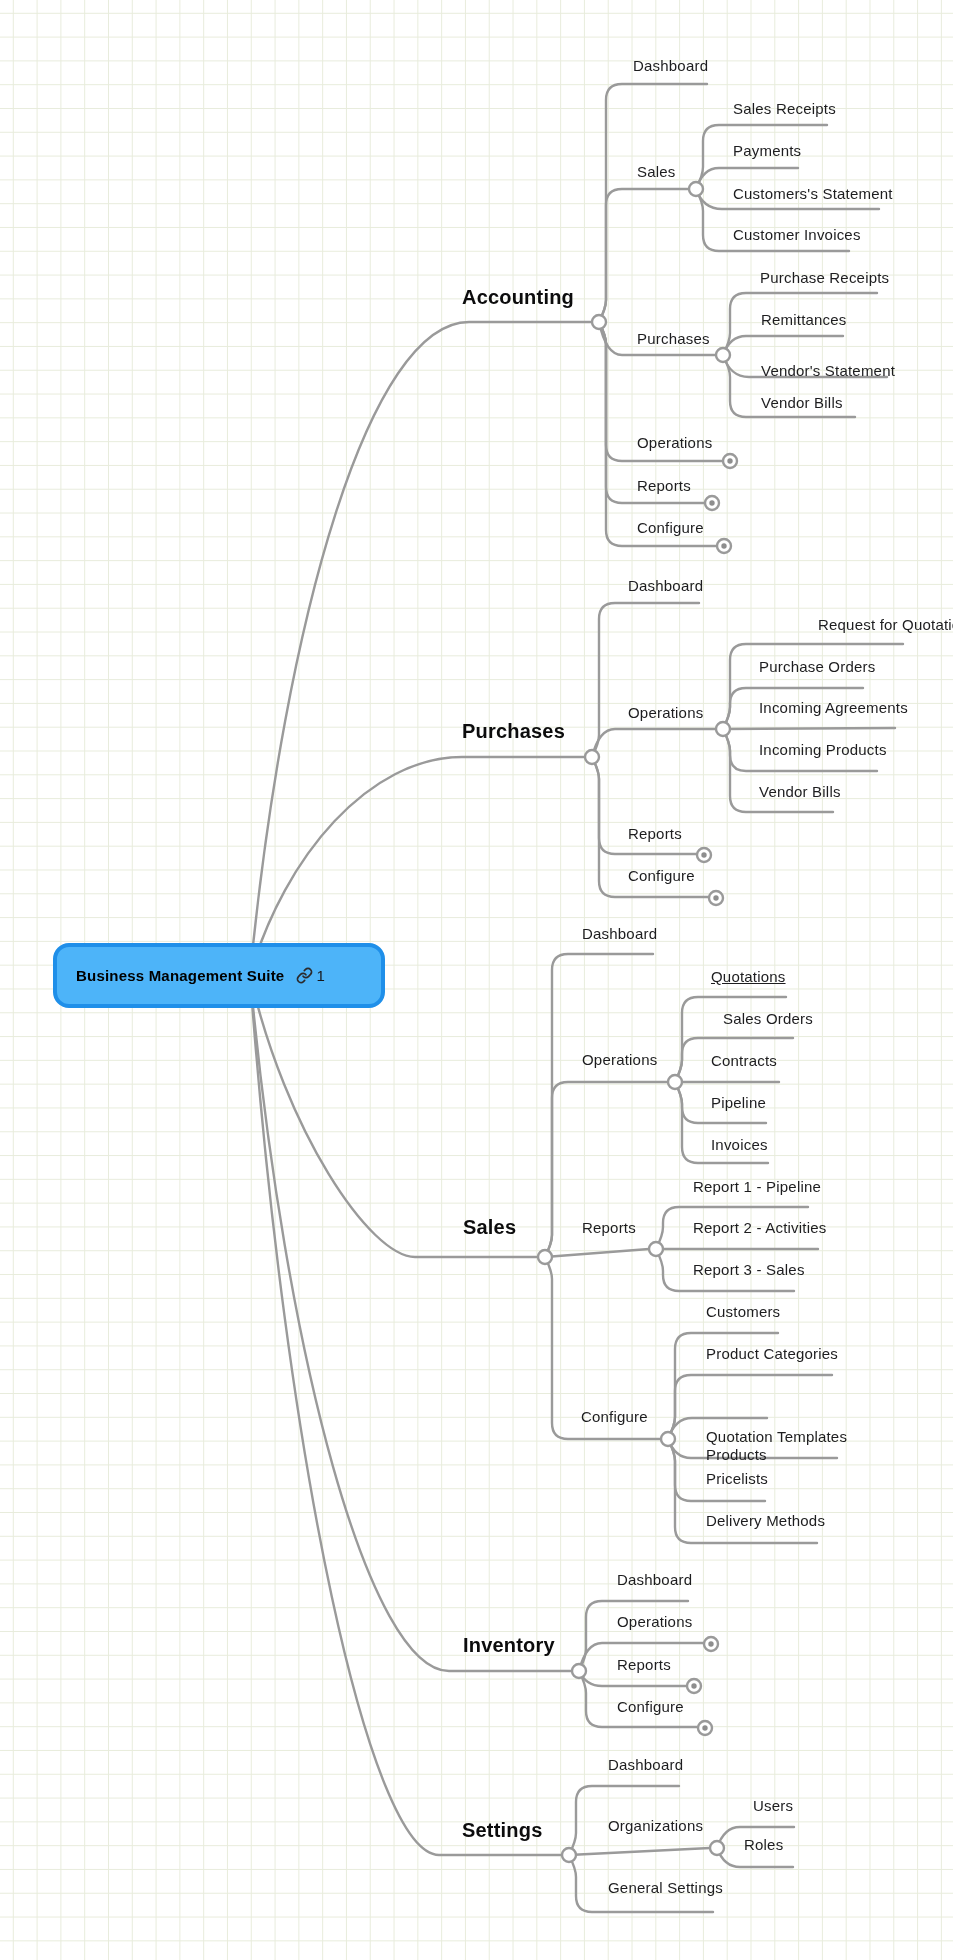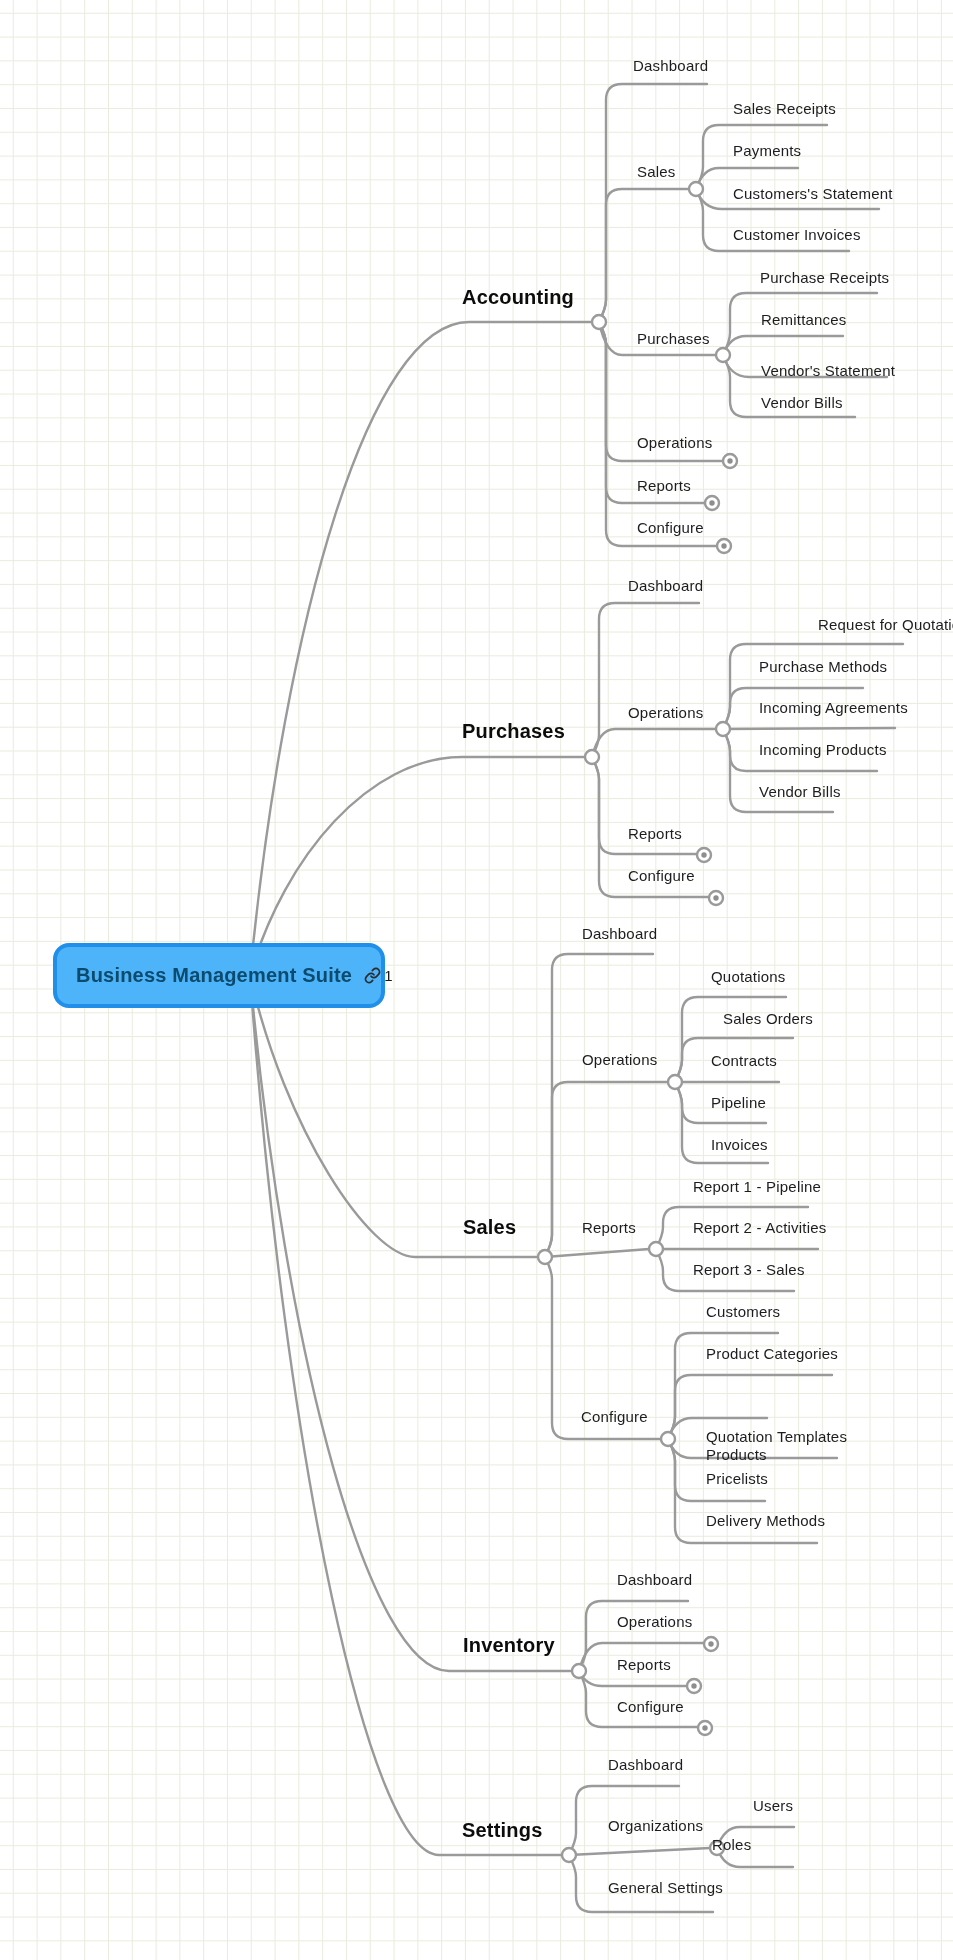--- a/index.html
+++ b/index.html
@@ -25,21 +25,21 @@
     font-size:20px;line-height:22px;font-weight:bold;color:#0c0c0d;
     letter-spacing:.2px;white-space:nowrap;cursor:pointer;
   }
   .root-node{
     position:absolute;left:53px;top:943px;width:332px;height:65px;
     box-sizing:border-box;
     background:#4db4f9;border:4px solid #1f8fe9;border-radius:16px;
     display:flex;align-items:center;padding-left:19px;cursor:pointer;
   }
   .root-node-label{
-    font-size:20px;font-weight:bold;color:#0c4a6e;letter-spacing:.2px;white-space:nowrap;
+    font-size:15px;font-weight:bold;color:#000000;letter-spacing:.2px;white-space:nowrap;
   }
   .link-badge{display:flex;align-items:center;margin-left:12px;gap:3px;}
   .link-badge svg{display:block;}
   .link-count{font-size:15px;color:#17171a;}
 </style>
 </head>
 <body>
 
 <div id="canvas">
   <svg id="connector-svg" width="953" height="1960" viewBox="0 0 953 1960">
@@ -152,30 +152,30 @@
       <div class="node-label" style="left: 761px; top: 311px;">Remittances</div>
       <div class="node-label" style="left: 761px; top: 352px; margin-top: 10px;">Vendor's Statement</div>
       <div class="node-label" style="left: 761px; top: 394px;">Vendor Bills</div>
       <div class="node-label" style="left: 637px; top: 434px;">Operations</div>
       <div class="node-label" style="left: 637px; top: 477px;">Reports</div>
       <div class="node-label" style="left: 637px; top: 519px;">Configure</div>
       <div class="branch-label" style="left: 462px; top: 720px;">Purchases</div>
       <div class="node-label" style="left: 628px; top: 577px;">Dashboard</div>
       <div class="node-label" style="left: 628px; top: 704px;">Operations</div>
       <div class="node-label" style="left: 792px; top: 616px; margin-left: 26px;">Request for Quotations</div>
-      <div class="node-label" style="left: 759px; top: 658px;">Purchase Methods</div>
+      <div class="node-label" style="left: 759px; top: 658px;">Purchase Orders</div>
       <div class="node-label" style="left: 759px; top: 699px;">Incoming Agreements</div>
       <div class="node-label" style="left: 759px; top: 741px;">Incoming Products</div>
       <div class="node-label" style="left: 759px; top: 783px;">Vendor Bills</div>
       <div class="node-label" style="left: 628px; top: 825px;">Reports</div>
       <div class="node-label" style="left: 628px; top: 867px;">Configure</div>
       <div class="branch-label" style="left: 463px; top: 1216px;">Sales</div>
       <div class="node-label" style="left: 582px; top: 925px;">Dashboard</div>
       <div class="node-label" style="left: 582px; top: 1051px;">Operations</div>
-      <div class="node-label" style="left: 711px; top: 968px;">Quotations</div>
+      <div class="node-label" style="left: 711px; top: 968px; text-decoration: underline;">Quotations</div>
       <div class="node-label" style="left: 711px; top: 1010px; margin-left: 12px;">Sales Orders</div>
       <div class="node-label" style="left: 711px; top: 1052px;">Contracts</div>
       <div class="node-label" style="left: 711px; top: 1094px;">Pipeline</div>
       <div class="node-label" style="left: 711px; top: 1136px;">Invoices</div>
       <div class="node-label" style="left: 582px; top: 1219px;">Reports</div>
       <div class="node-label" style="left: 693px; top: 1178px;">Report 1 - Pipeline</div>
       <div class="node-label" style="left: 693px; top: 1219px;">Report 2 - Activities</div>
       <div class="node-label" style="left: 693px; top: 1261px;">Report 3 - Sales</div>
       <div class="node-label" style="left: 581px; top: 1408px;">Configure</div>
       <div class="node-label" style="left: 706px; top: 1303px;">Customers</div>
@@ -186,16 +186,16 @@
       <div class="node-label" style="left: 706px; top: 1512px;">Delivery Methods</div>
       <div class="branch-label" style="left: 463px; top: 1634px;">Inventory</div>
       <div class="node-label" style="left: 617px; top: 1571px;">Dashboard</div>
       <div class="node-label" style="left: 617px; top: 1613px;">Operations</div>
       <div class="node-label" style="left: 617px; top: 1656px;">Reports</div>
       <div class="node-label" style="left: 617px; top: 1698px;">Configure</div>
       <div class="branch-label" style="left: 462px; top: 1819px;">Settings</div>
       <div class="node-label" style="left: 608px; top: 1756px;">Dashboard</div>
       <div class="node-label" style="left: 608px; top: 1817px;">Organizations</div>
       <div class="node-label" style="left: 753px; top: 1797px;">Users</div>
-      <div class="node-label" style="left: 712px; top: 1836px;">Roles</div>
+      <div class="node-label" style="left: 744px; top: 1836px;">Roles</div>
       <div class="node-label" style="left: 608px; top: 1879px;">General Settings</div>
     </div>
 </div>
 
 </body></html>

